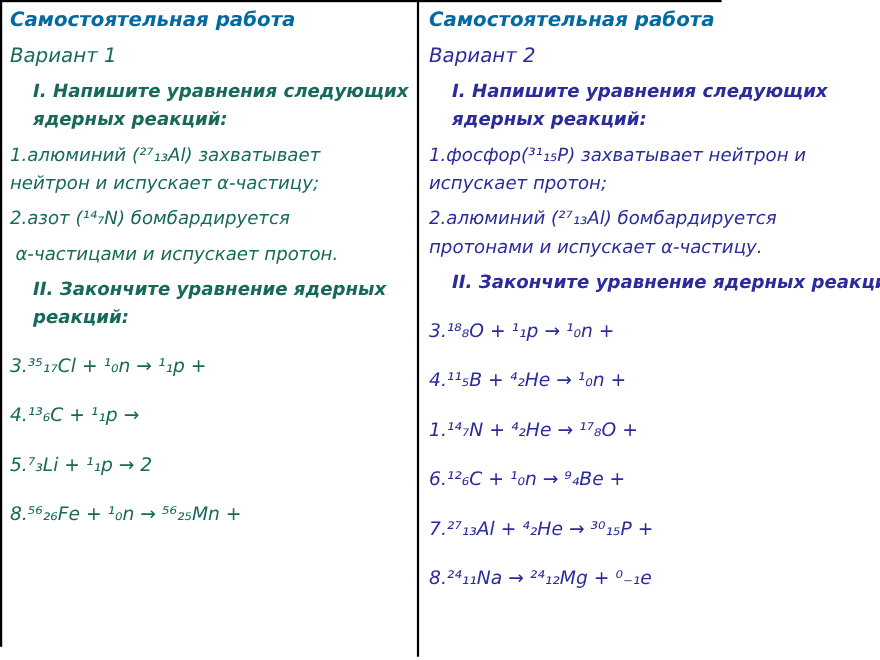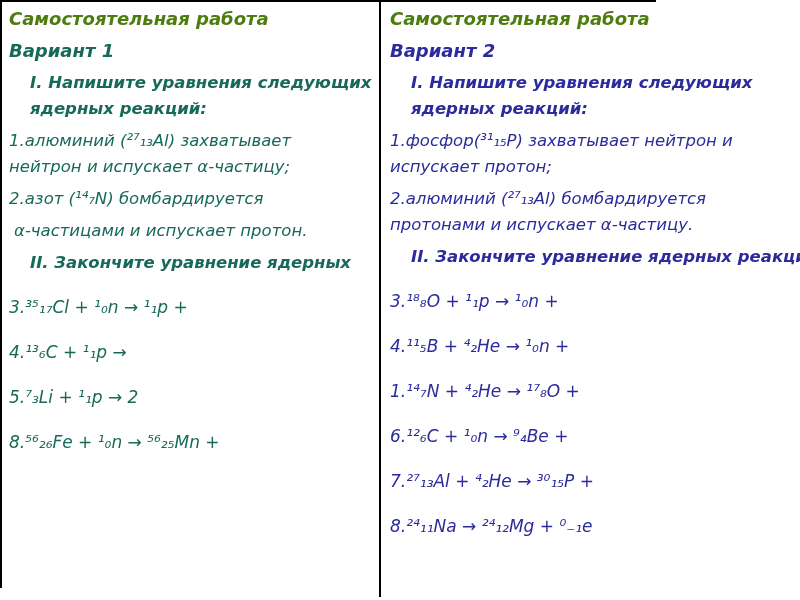--- a/index.html
+++ b/index.html
@@ -8,22 +8,22 @@
     font-family:"DejaVu Sans",sans-serif;font-style:italic;overflow:hidden;
   }
   .border-top{position:absolute;left:0;top:0;width:656px;height:2px;background:#000;}
   .border-left{position:absolute;left:0;top:0;width:2px;height:588px;background:#000;}
   .divider{position:absolute;left:379px;top:0;width:2px;height:597px;background:#000;}
   .col{position:absolute;top:6px;}
   .col-left{left:9px;width:364px;color:#17695a;}
   .col-right{left:390px;width:405px;color:#2b2b9b;}
   .line{font-size:16.5px;line-height:26px;white-space:nowrap;}
   .gap{margin-top:6px;}
-  .title{color:#4d7c0f;font-weight:bold;font-size:18px;}
-  .variant{font-weight:bold;font-size:18px;}
+  .title{color:#0369a1;font-weight:bold;font-size:18px;}
+  .variant{font-weight:normal;font-size:18px;}
   .section{font-weight:bold;margin-left:21px;}
   .lbl{font-weight:bold;margin-right:0.35em;}
   .indent{padding-left:5px;}
   .eq{font-size:17px;line-height:27px;margin-top:18px;white-space:nowrap;}
 </style>
 </head>
 <body>
 
 <div class="slide">
   <div class="border-top"></div>
@@ -37,20 +37,21 @@
     <div class="line gap section"><span class="lbl">I.</span><span>Напишите уравнения следующих</span></div>
     <div class="line section">ядерных реакций:</div>
 
     <div class="line gap">1.алюминий (²⁷₁₃Al) захватывает</div>
     <div class="line">нейтрон и испускает α-частицу;</div>
 
     <div class="line gap">2.азот (¹⁴₇N) бомбардируется</div>
     <div class="line gap indent">α-частицами и испускает протон.</div>
 
     <div class="line gap section"><span class="lbl">II.</span><span>Закончите уравнение ядерных</span></div>
+    <div class="line section">реакций:</div>
 
     <div class="eq">3.³⁵₁₇Cl + ¹₀n → ¹₁p +</div>
     <div class="eq">4.¹³₆C + ¹₁p →</div>
     <div class="eq">5.⁷₃Li + ¹₁p → 2</div>
     <div class="eq">8.⁵⁶₂₆Fe + ¹₀n → ⁵⁶₂₅Mn +</div>
   </div>
 
   <div class="col col-right">
     <div class="line title">Самостоятельная работа</div>
     <div class="line gap variant">Вариант 2</div>

